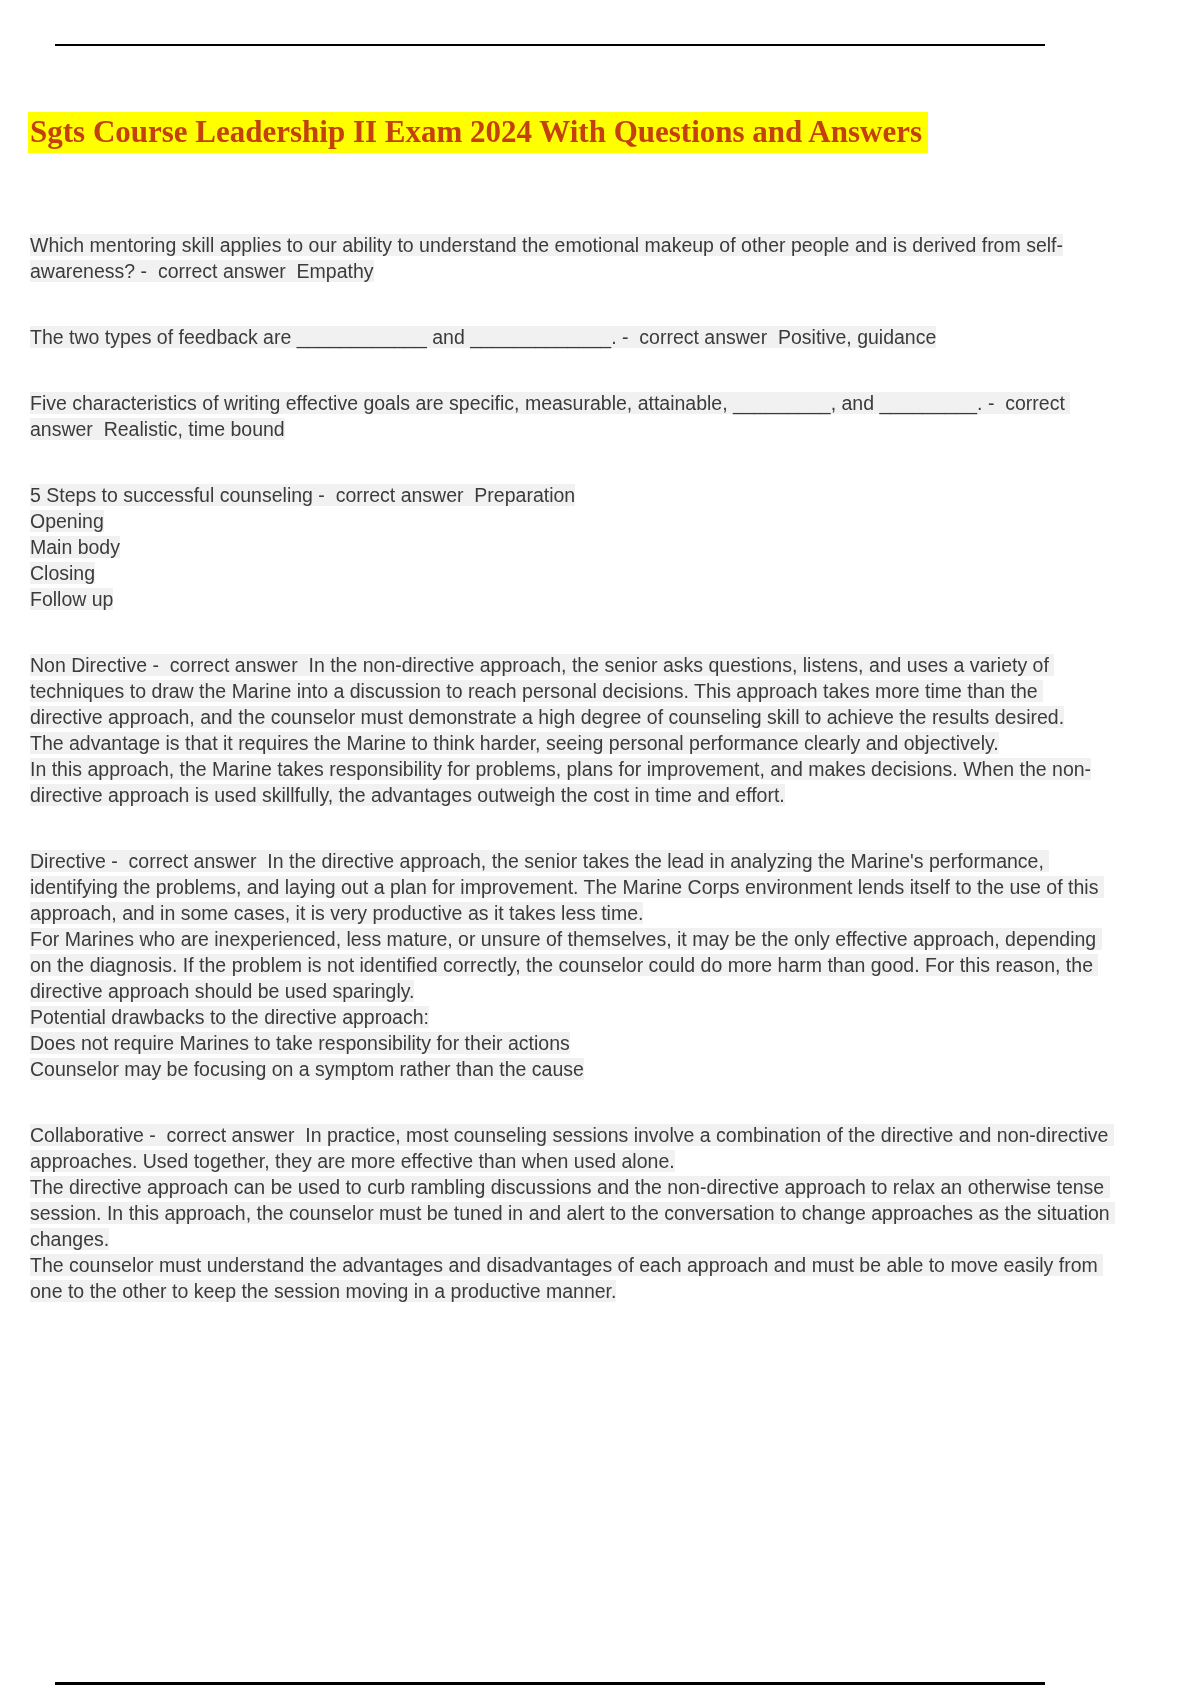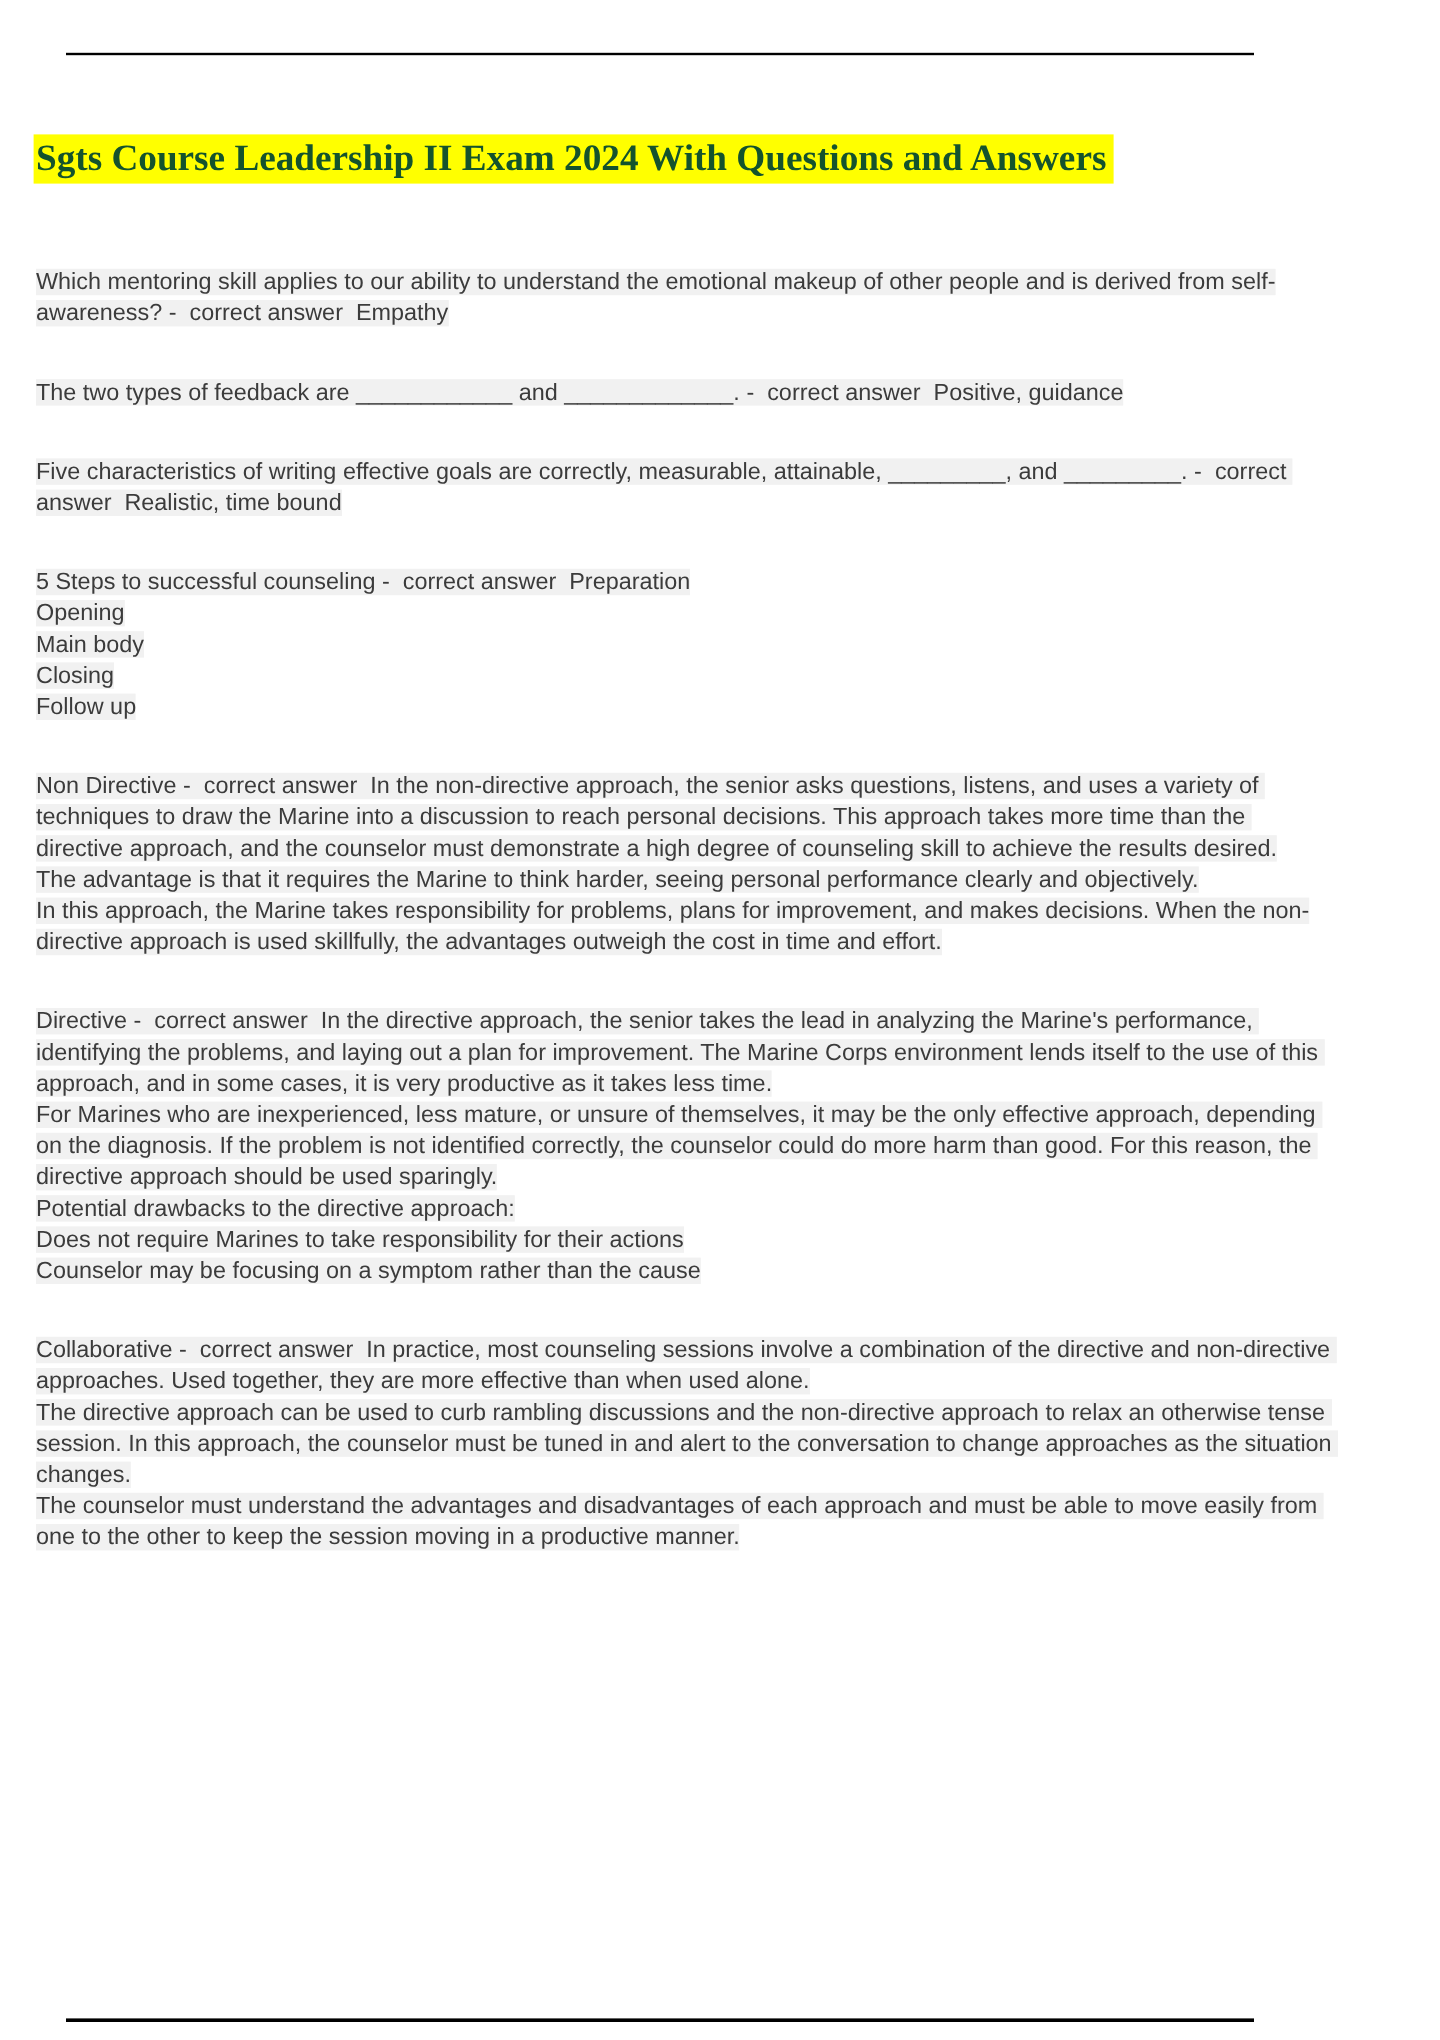--- a/index.html
+++ b/index.html
@@ -30,29 +30,29 @@
   }
   .title {
     position: absolute;
     top: 112px;
     left: 28px;
     width: 1130px;
     font-family: "Liberation Serif", serif;
     font-weight: bold;
     font-size: 31px;
     line-height: 40px;
-    color: #14532d;
+    color: #c2410c;
   }
   .hl-yellow {
     background: #ffff00;
     padding: 2px 6px 4px 2px;
   }
   .content {
     position: absolute;
-    top: 222px;
+    top: 232px;
     left: 30px;
     width: 1085px;
   }
   .qa {
     white-space: pre-wrap;
     font-size: 19.5px;
     line-height: 26px;
     color: #3b3b3b;
     margin: 0 0 40px 0;
   }
@@ -65,21 +65,21 @@
 
 <div class="page">
 
   <div class="top-rule"></div>
 
   <h1 class="title"><span class="hl-yellow">Sgts Course Leadership II Exam 2024 With Questions and Answers</span></h1>
 
   <div class="content">
     <p class="qa"><span class="hl">Which mentoring skill applies to our ability to understand the emotional makeup of other people and is derived from self-awareness? -  correct answer  Empathy</span></p>
     <p class="qa"><span class="hl">The two types of feedback are ____________ and _____________. -  correct answer  Positive, guidance</span></p>
-    <p class="qa"><span class="hl">Five characteristics of writing effective goals are correctly, measurable, attainable, _________, and _________. -  correct answer  Realistic, time bound</span></p>
+    <p class="qa"><span class="hl">Five characteristics of writing effective goals are specific, measurable, attainable, _________, and _________. -  correct answer  Realistic, time bound</span></p>
     <p class="qa"><span class="hl">5 Steps to successful counseling -  correct answer  Preparation
 Opening
 Main body
 Closing
 Follow up</span></p>
     <p class="qa"><span class="hl">Non Directive -  correct answer  In the non-directive approach, the senior asks questions, listens, and uses a variety of techniques to draw the Marine into a discussion to reach personal decisions. This approach takes more time than the directive approach, and the counselor must demonstrate a high degree of counseling skill to achieve the results desired.
 The advantage is that it requires the Marine to think harder, seeing personal performance clearly and objectively.
 In this approach, the Marine takes responsibility for problems, plans for improvement, and makes decisions. When the non-directive approach is used skillfully, the advantages outweigh the cost in time and effort.</span></p>
     <p class="qa"><span class="hl">Directive -  correct answer  In the directive approach, the senior takes the lead in analyzing the Marine's performance, identifying the problems, and laying out a plan for improvement. The Marine Corps environment lends itself to the use of this approach, and in some cases, it is very productive as it takes less time.
 For Marines who are inexperienced, less mature, or unsure of themselves, it may be the only effective approach, depending on the diagnosis. If the problem is not identified correctly, the counselor could do more harm than good. For this reason, the directive approach should be used sparingly.

